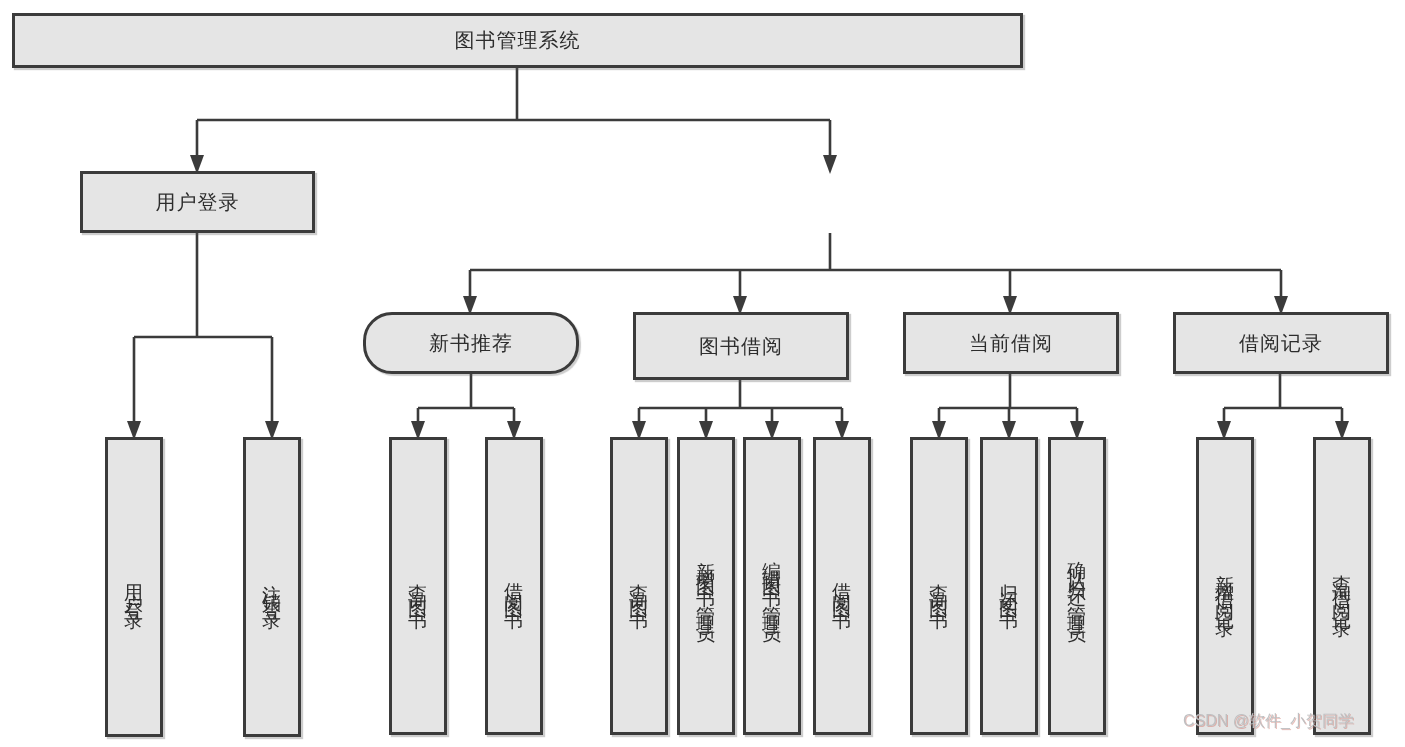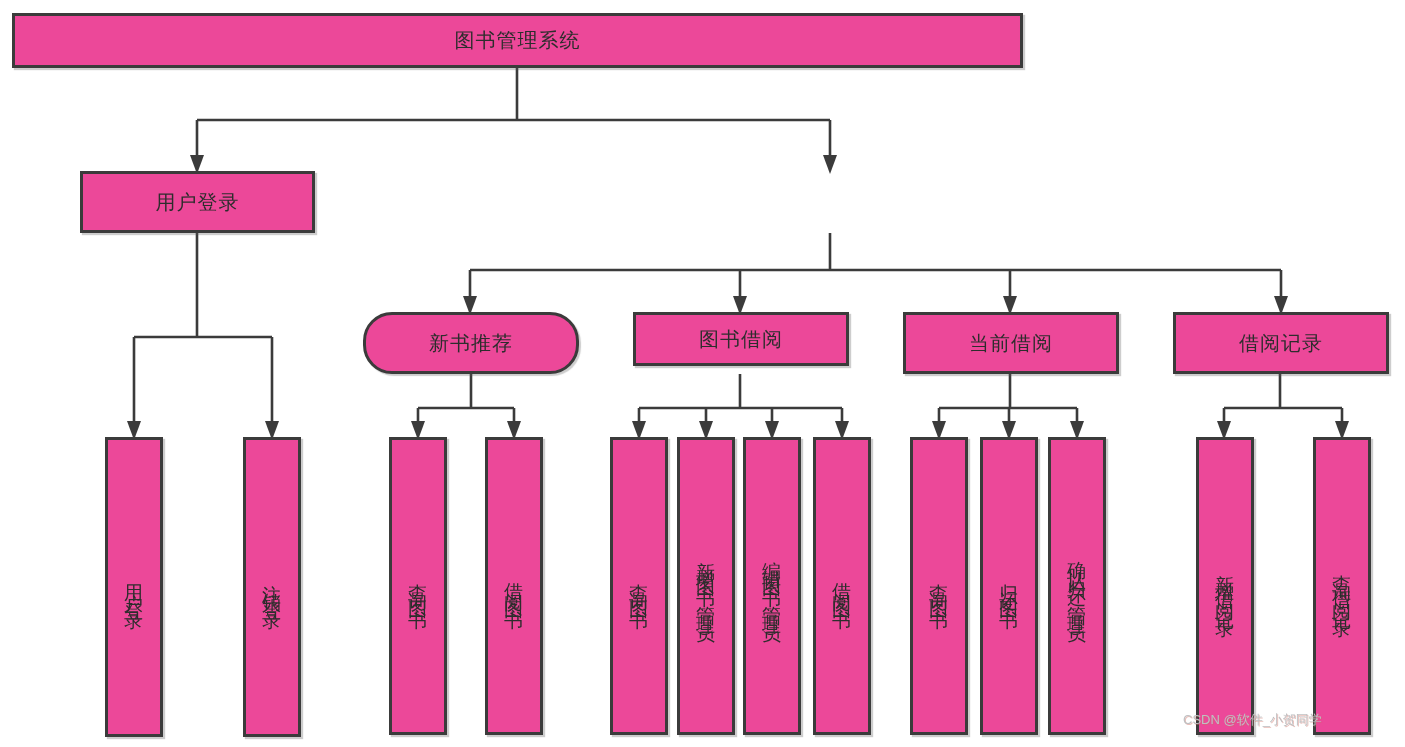--- a/index.html
+++ b/index.html
@@ -18,21 +18,21 @@
   svg.connectors {
     position: absolute;
     left: 0; top: 0;
     width: 1405px;
     height: 747px;
     pointer-events: none;
   }
   .box {
     position: absolute;
     box-sizing: border-box;
-    background: #ec4899;
+    background: #e5e5e5;
     border: 3px solid #3b3b3b;
     box-shadow: 2px 2px 1px rgba(90,90,90,0.30);
     display: flex;
     align-items: center;
     justify-content: center;
     color: #2d2d2d;
   }
   .hbox {
     font-size: 20px;
     letter-spacing: 1px;
@@ -43,21 +43,21 @@
   .vbox .vtext {
     writing-mode: vertical-rl;
     letter-spacing: 9px;
     line-height: 1;
     white-space: nowrap;
   }
   .watermark {
     position: absolute;
     left: 1183px;
     top: 711px;
-    font-size: 13px;
+    font-size: 16px;
     color: #bfc0c2;
     text-shadow: 1px 1px 0 rgba(205,110,100,0.45);
     white-space: nowrap;
   }
 </style>
 </head>
 <body>
 
 <div class="canvas">
 
@@ -108,21 +108,21 @@
     <span>图书管理系统</span>
   </div>
 
   <div class="box hbox" style="left:80px; top:171px; width:235px; height:62px;">
     <span>用户登录</span>
   </div>
 
   <div class="box hbox" style="left:363px; top:312px; width:216px; height:62px;border-radius:29px;">
     <span>新书推荐</span>
   </div>
-  <div class="box hbox" style="left:633px; top:312px; width:216px; height:54px;">
+  <div class="box hbox" style="left:633px; top:312px; width:216px; height:68px;">
     <span>图书借阅</span>
   </div>
   <div class="box hbox" style="left:1173px; top:312px; width:216px; height:62px;">
     <span>借阅记录</span>
   </div>
   <div class="box hbox" style="left:903px; top:312px; width:216px; height:62px;">
     <span>当前借阅</span>
   </div>
 
   <div class="box vbox" style="left:105px; top:437px; width:58px; height:300px;">

